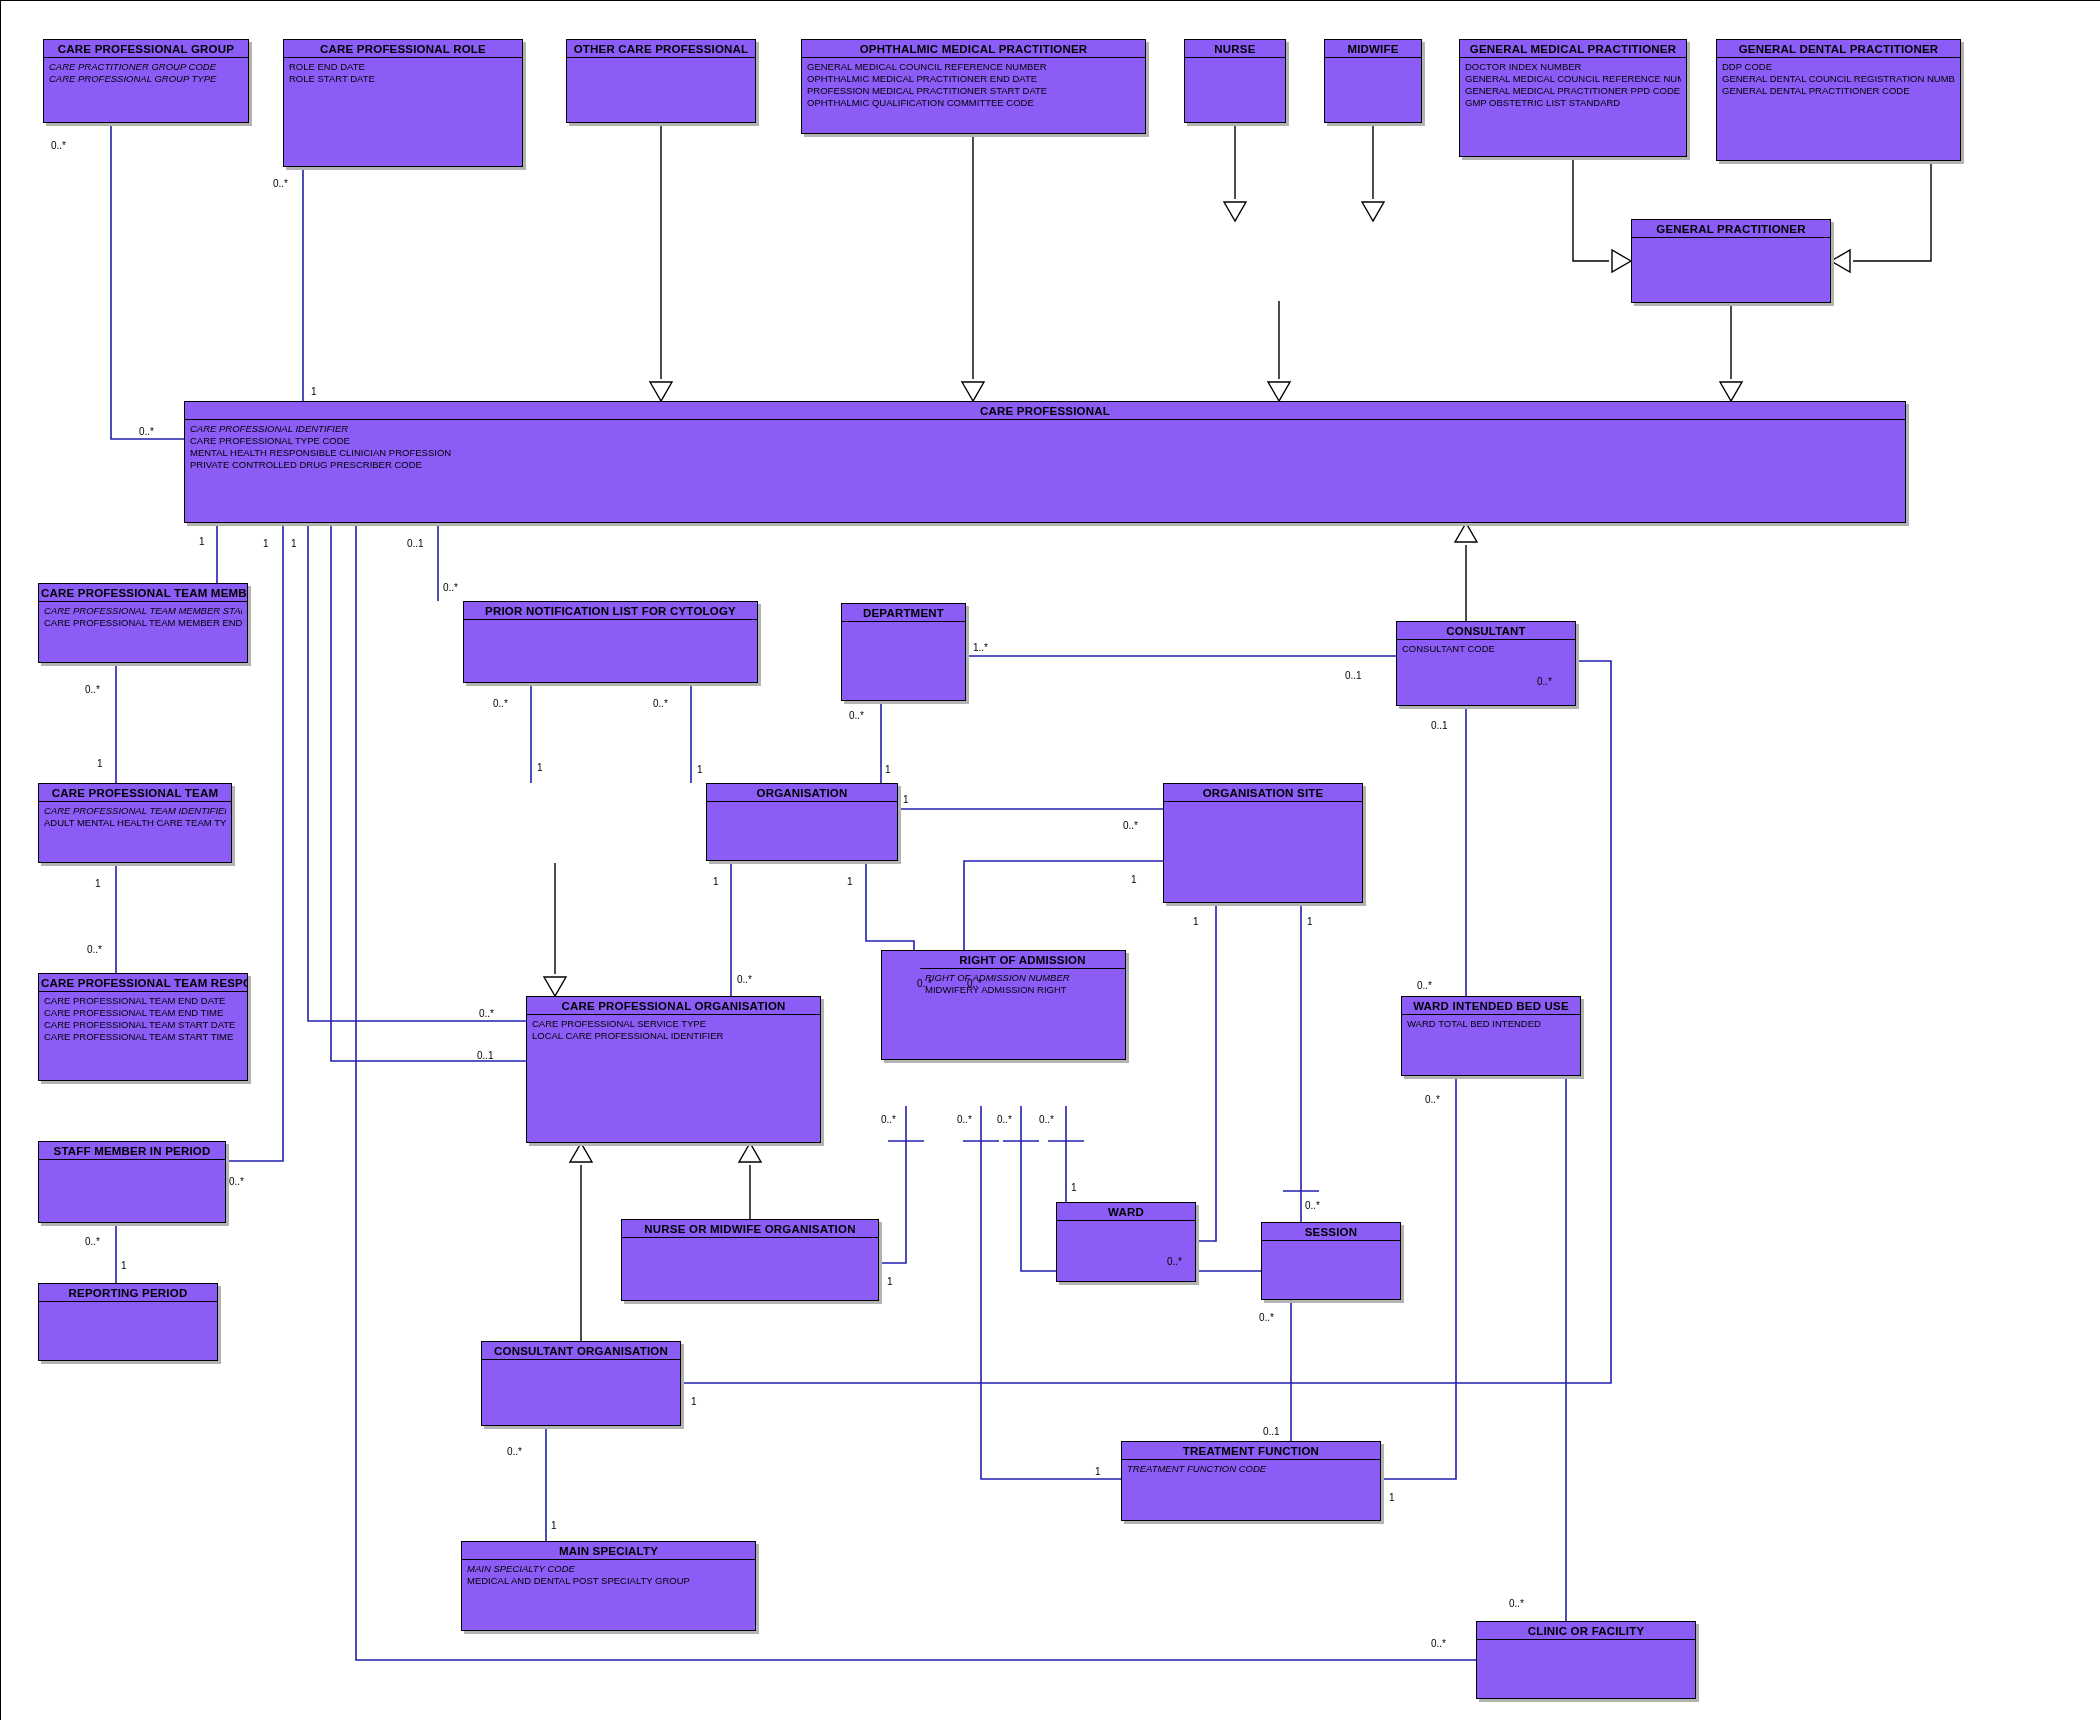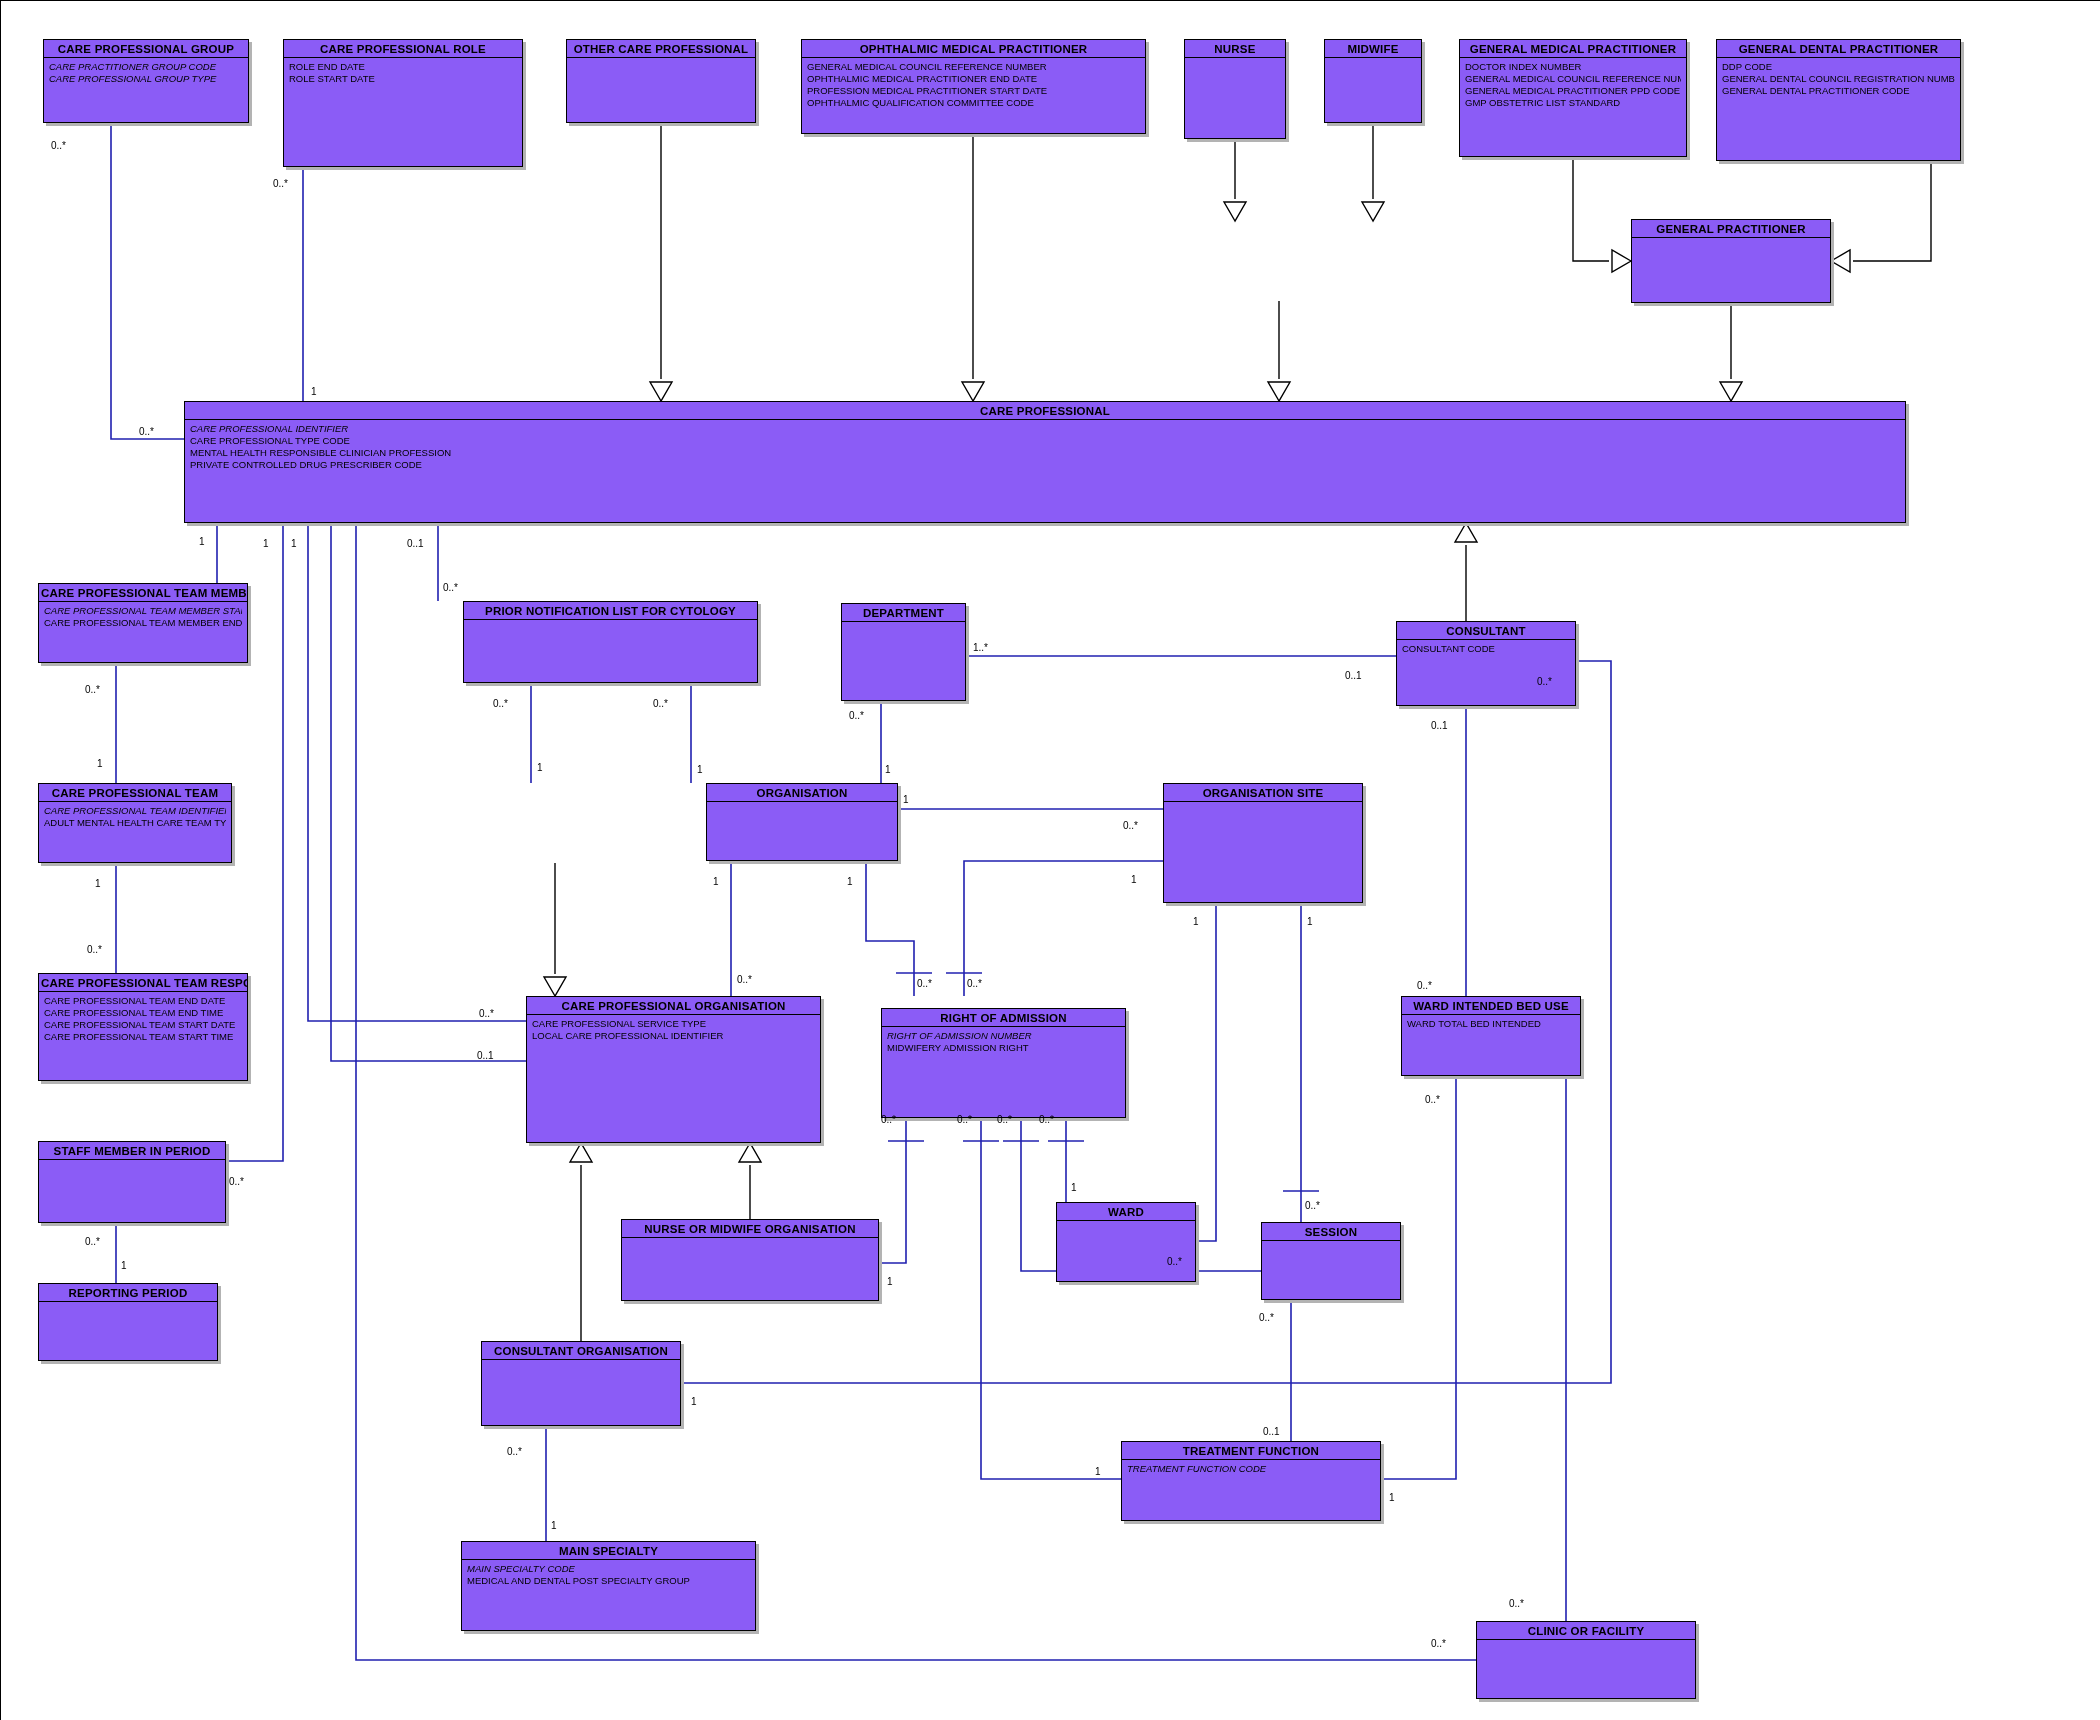--- a/index.html
+++ b/index.html
@@ -114,21 +114,21 @@
     </div>
     <div class="entity" style="left: 800px; top: 38px; width: 345px; height: 95px;">
       <span class="title">OPHTHALMIC MEDICAL PRACTITIONER</span>
       <div class="attrs">
         <div class="attr">GENERAL MEDICAL COUNCIL REFERENCE NUMBER</div>
         <div class="attr">OPHTHALMIC MEDICAL PRACTITIONER END DATE</div>
         <div class="attr">PROFESSION MEDICAL PRACTITIONER START DATE</div>
         <div class="attr">OPHTHALMIC QUALIFICATION COMMITTEE CODE</div>
       </div>
     </div>
-    <div class="entity" style="left: 1183px; top: 38px; width: 102px; height: 100px;">
+    <div class="entity" style="left: 1183px; top: 38px; width: 102px; height: 84px;">
       <span class="title">NURSE</span>
       <div class="attrs"></div>
     </div>
     <div class="entity" style="left: 1323px; top: 38px; width: 98px; height: 84px;">
       <span class="title">MIDWIFE</span>
       <div class="attrs"></div>
     </div>
     <div class="entity" style="left: 1458px; top: 38px; width: 228px; height: 118px;">
       <span class="title">GENERAL MEDICAL PRACTITIONER</span>
       <div class="attrs">
@@ -194,21 +194,21 @@
         <div class="attr">CARE PROFESSIONAL TEAM START TIME</div>
       </div>
     </div>
     <div class="entity" style="left: 525px; top: 995px; width: 295px; height: 147px;">
       <span class="title">CARE PROFESSIONAL ORGANISATION</span>
       <div class="attrs">
         <div class="attr">CARE PROFESSIONAL SERVICE TYPE</div>
         <div class="attr">LOCAL CARE PROFESSIONAL IDENTIFIER</div>
       </div>
     </div>
-    <div class="entity" style="left: 880px; top: 1007px; width: 245px; height: 110px;">
+    <div class="entity" style="left: 880px; top: 949px; width: 245px; height: 110px; padding-left: 38px;">
       <span class="title">RIGHT OF ADMISSION</span>
       <div class="attrs">
         <div class="attr italic">RIGHT OF ADMISSION NUMBER</div>
         <div class="attr">MIDWIFERY ADMISSION RIGHT</div>
       </div>
     </div>
     <div class="entity" style="left: 1400px; top: 995px; width: 180px; height: 80px;">
       <span class="title">WARD INTENDED BED USE</span>
       <div class="attrs">
         <div class="attr">WARD TOTAL BED INTENDED</div>

